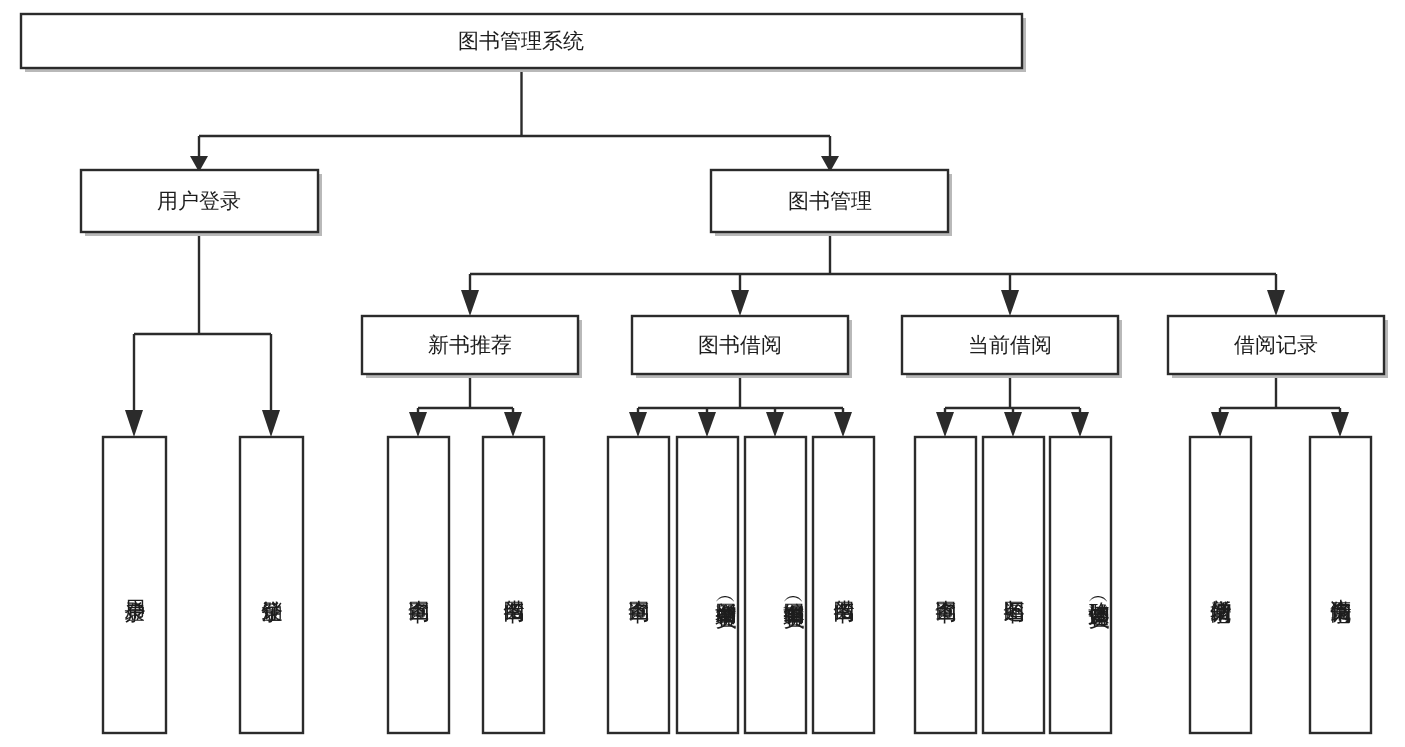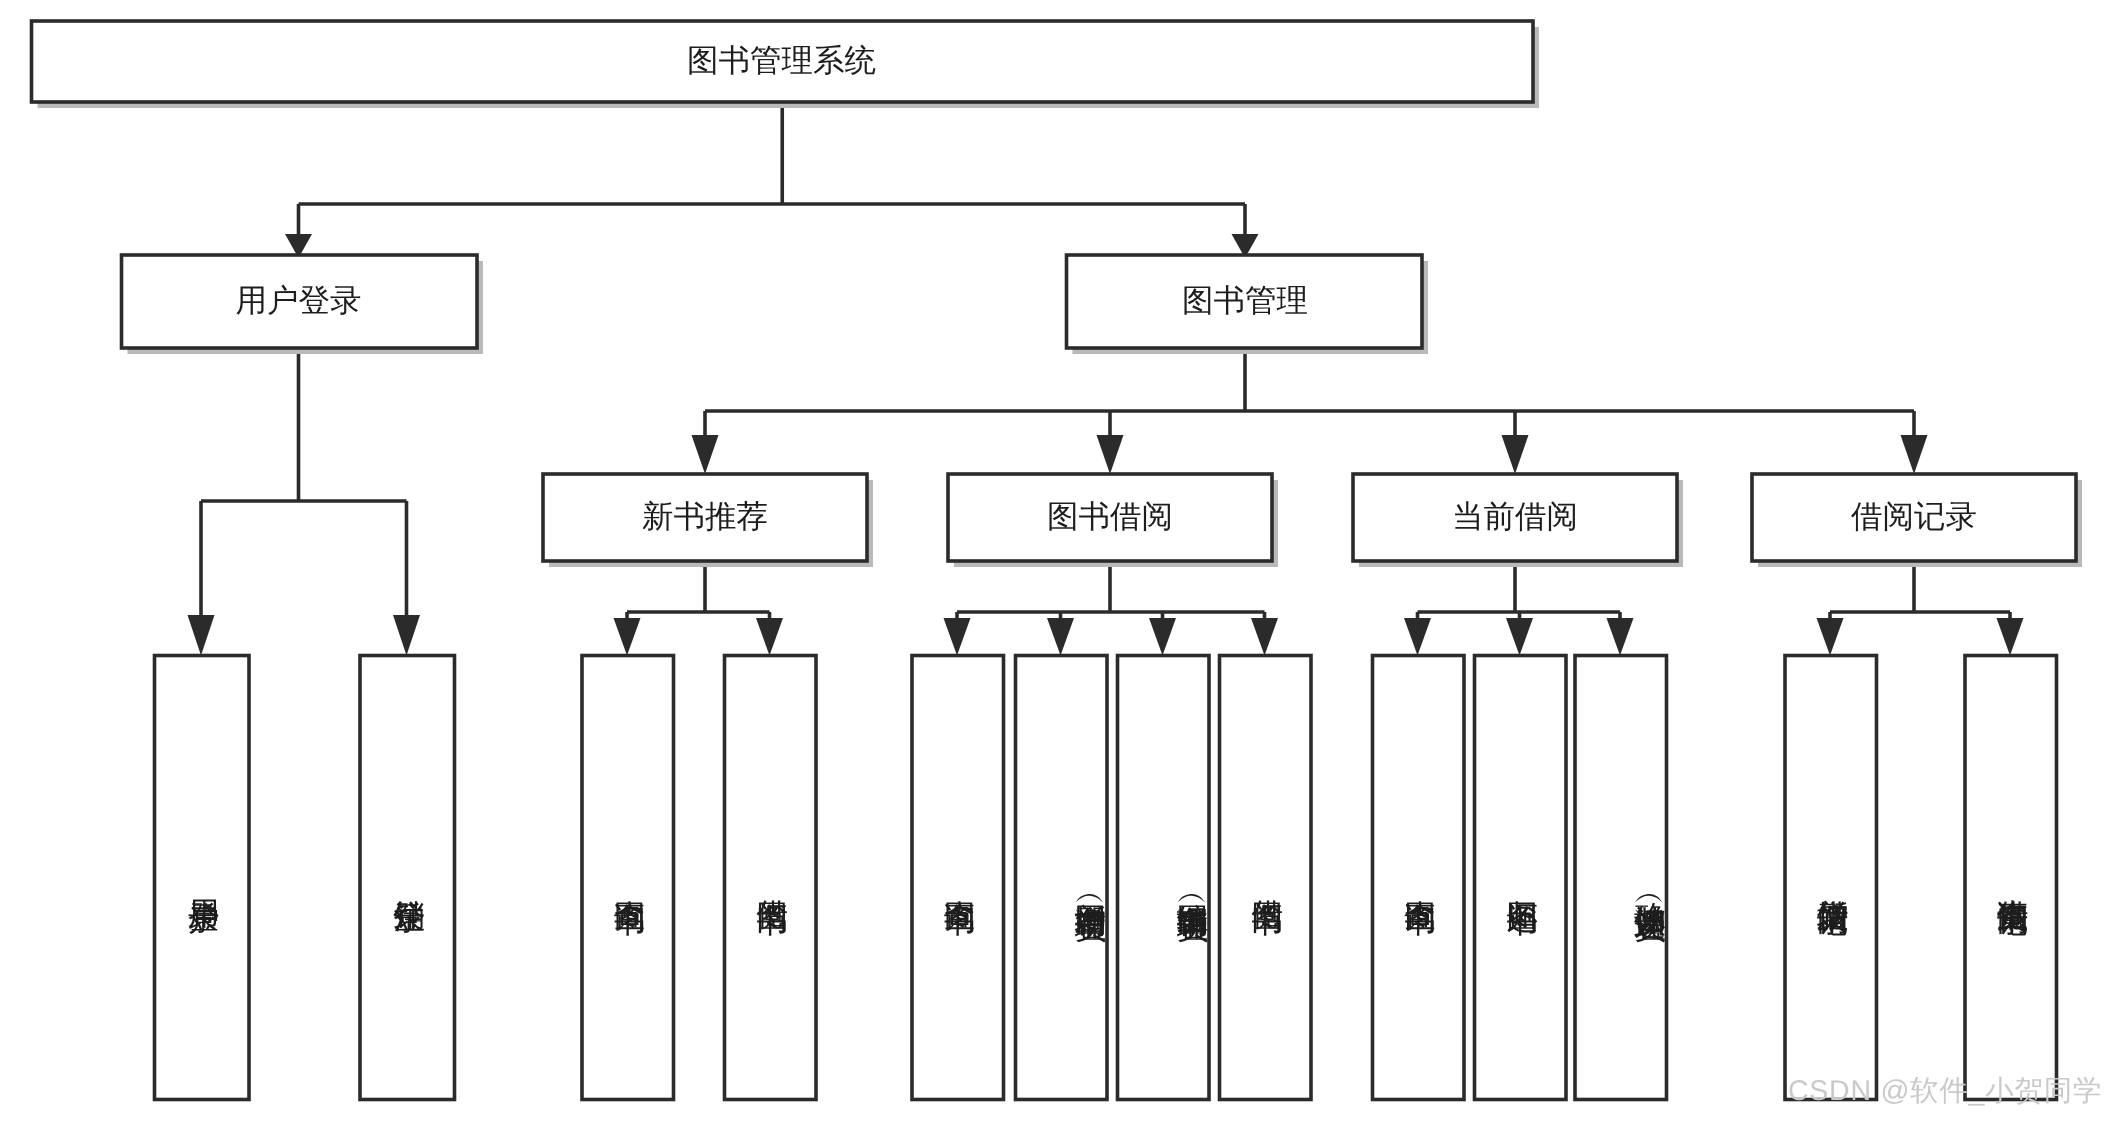--- a/index.html
+++ b/index.html
@@ -209,15 +209,14 @@
   <div class="node-label-v" style="left:608px; top:437px; width:61px; height:296px;">查询图书</div>
   <div class="node-label-v" style="left:677px; top:437px; width:61px; height:296px; align-items:flex-start; padding-top:8px; box-sizing:border-box;">新增图书（管理员）</div>
   <div class="node-label-v" style="left:745px; top:437px; width:61px; height:296px; align-items:flex-start; padding-top:8px; box-sizing:border-box;">编辑图书（管理员）</div>
   <div class="node-label-v" style="left:813px; top:437px; width:61px; height:296px;">借阅图书</div>
   <div class="node-label-v" style="left:915px; top:437px; width:61px; height:296px;">查询图书</div>
   <div class="node-label-v" style="left:983px; top:437px; width:61px; height:296px;">归还图书</div>
   <div class="node-label-v" style="left:1050px; top:437px; width:61px; height:296px; align-items:flex-start; padding-top:8px; box-sizing:border-box;">确认归还（管理员）</div>
   <div class="node-label-v" style="left:1190px; top:437px; width:61px; height:296px;">新增借阅记录</div>
   <div class="node-label-v" style="left:1310px; top:437px; width:61px; height:296px;">查询借阅记录</div>
 
-  <div class="watermark" style="left:1192px; top:714px;">CSDN @软件_小贺同学</div>
 
 </div>
 
 </body></html>

